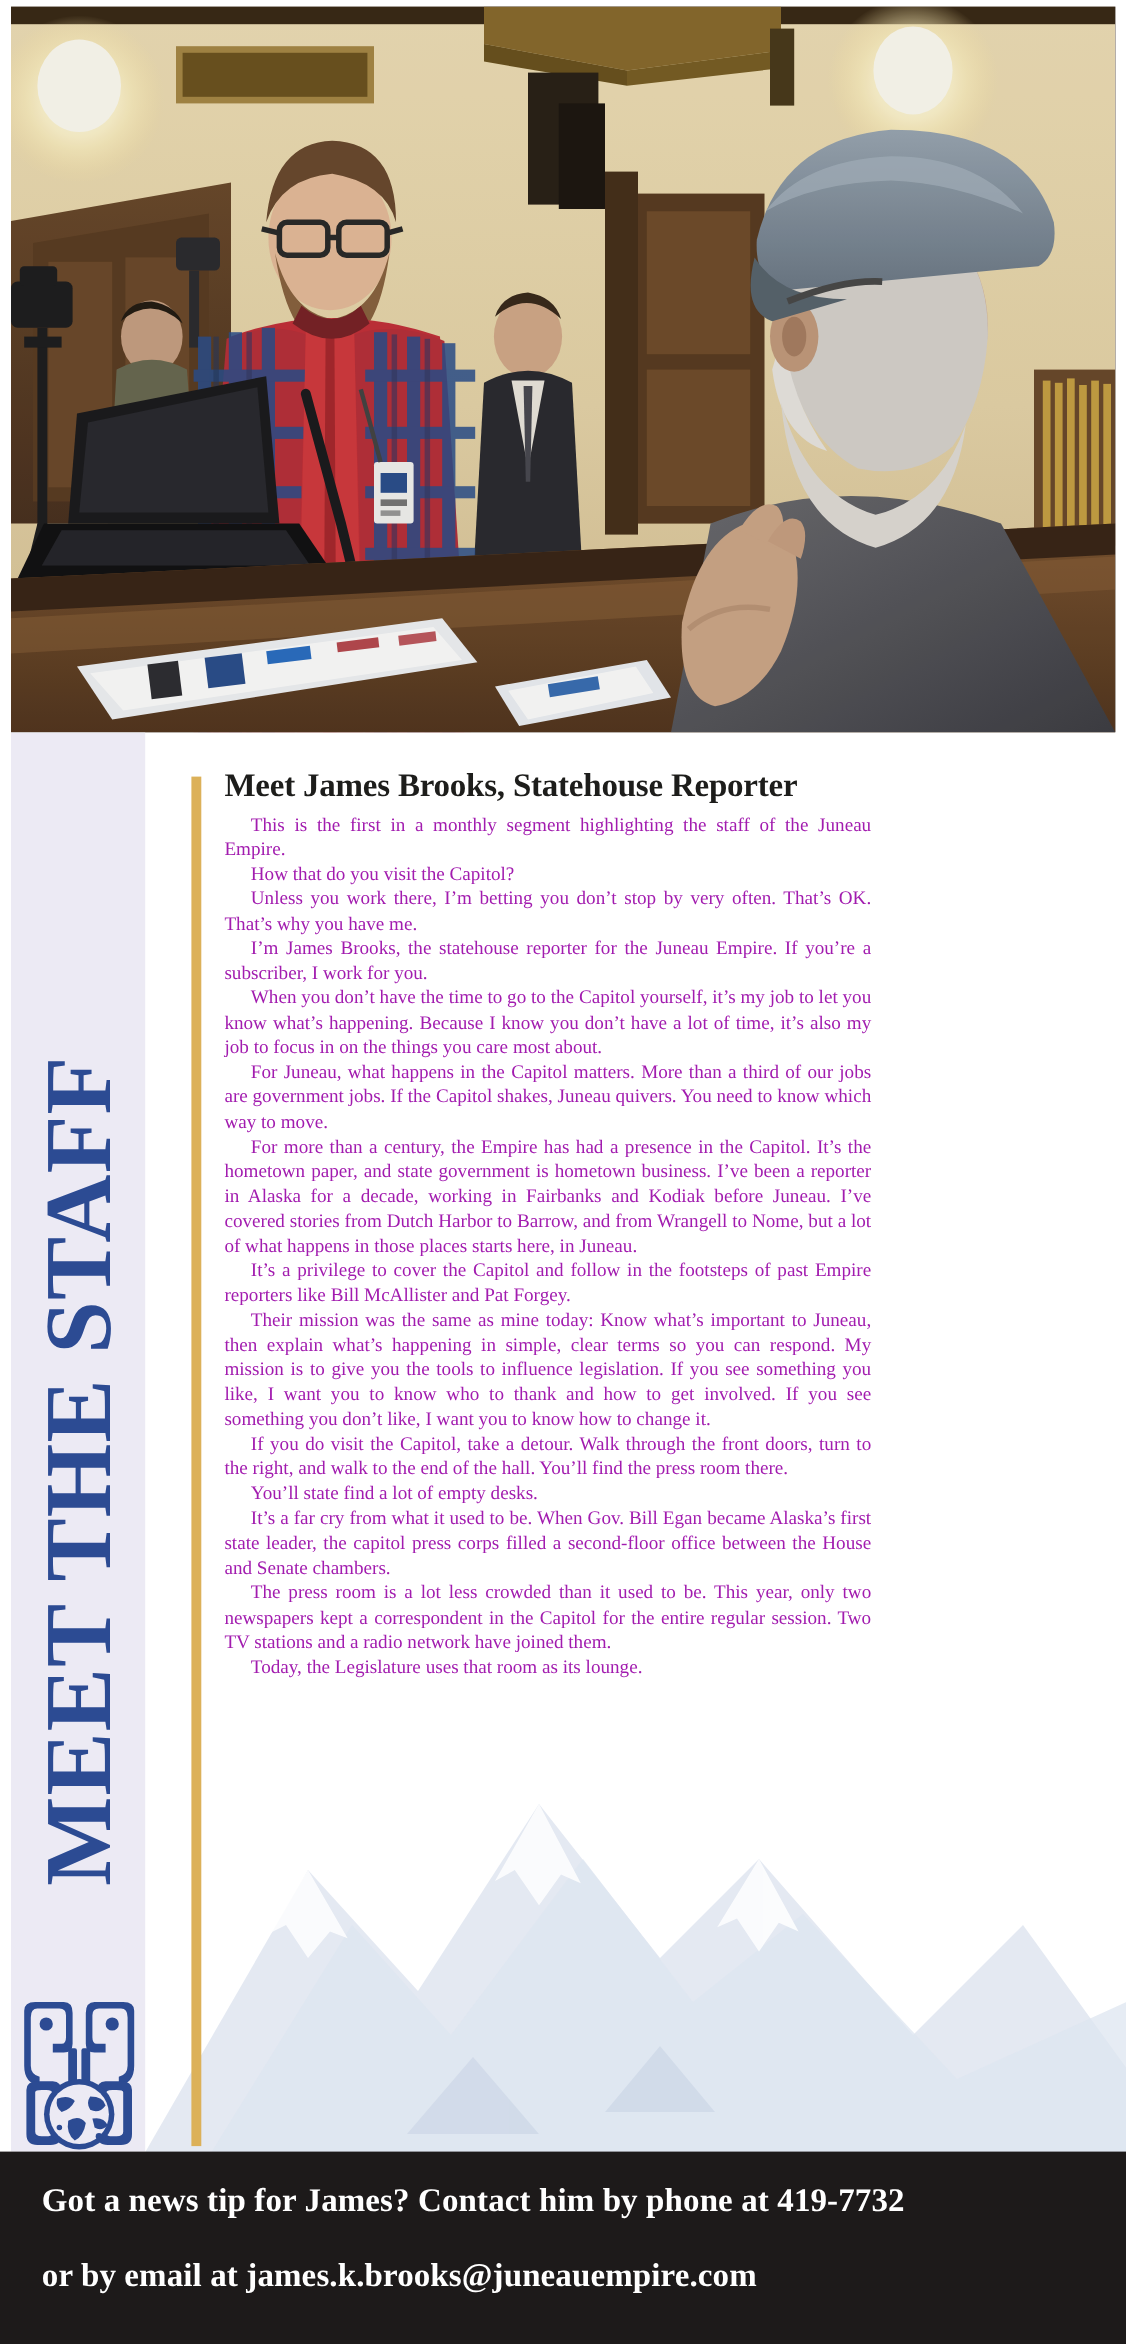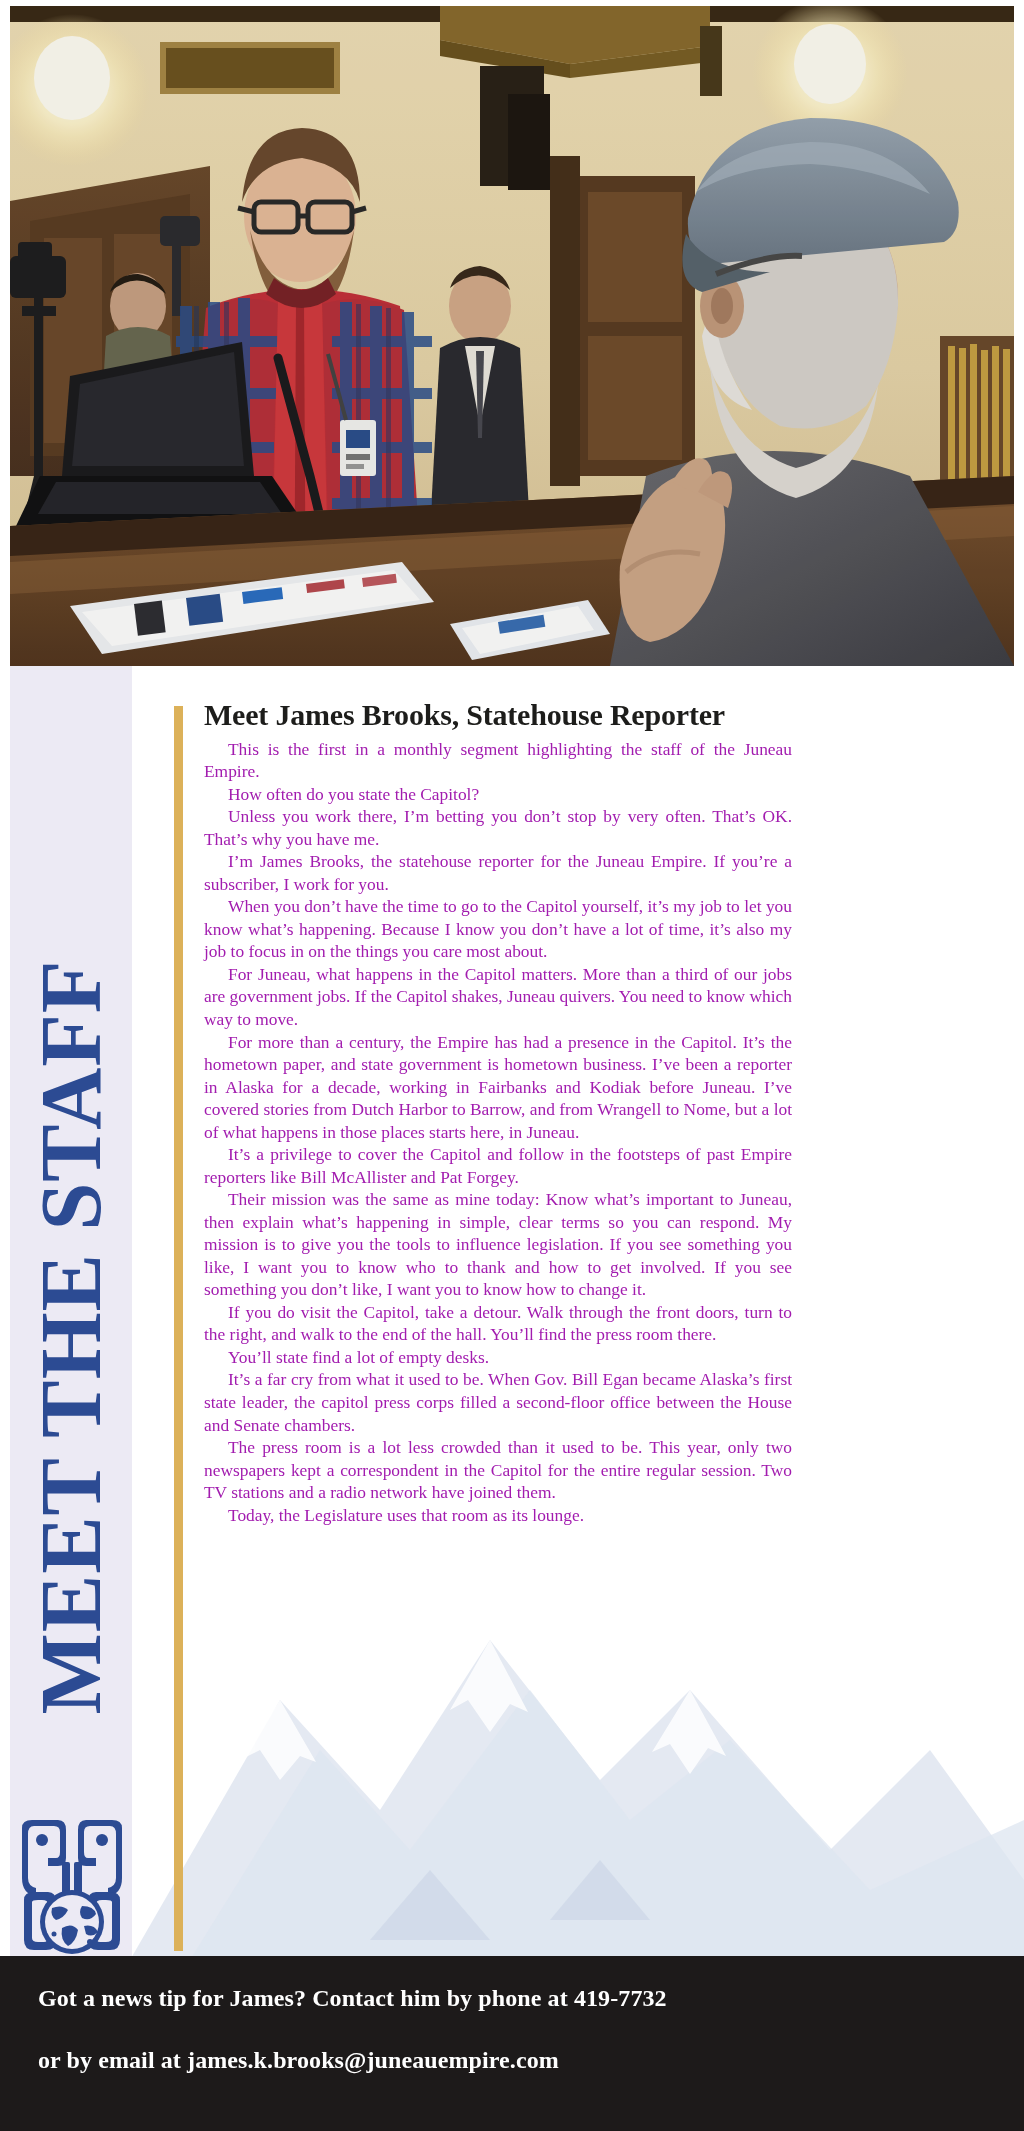--- a/index.html
+++ b/index.html
@@ -65,21 +65,21 @@
     hyphens:auto;
     -webkit-hyphens:auto;
   }
 
   
   .footer{position:absolute;left:0;top:1956px;width:1024px;height:175px;background:#1d1a1a;}
   .footer-inner{position:absolute;left:38px;top:30px;width:940px;}
   .footer-line{
     font-family:"Liberation Serif", serif;
     font-weight:bold;
-    font-size:24px;
+    font-size:30px;
     line-height:1;
     color:#ffffff;
     margin:0 0 38px 0;
     letter-spacing:0.1px;
   }
   .footer-line:last-child{margin-bottom:0;}
   .edge-left{position:absolute;left:0;top:666px;width:10px;height:1290px;background:#ffffff;}
   .edge-right{position:absolute;left:1014px;top:666px;width:10px;height:1290px;background:#ffffff;}
 </style>
 </head>
@@ -354,21 +354,21 @@
       </svg>
     </div>
   </div>
 
   <div class="article">
     <div class="goldrule"></div>
     <div class="content">
       <h1 class="headline">Meet James Brooks, Statehouse Reporter</h1>
       <div id="paras">
           <p class="body">This is the first in a monthly segment highlighting the staff of the Juneau Empire.</p>
-          <p class="body">How often do you state the Capitol?</p>
+          <p class="body">How that do you visit the Capitol?</p>
           <p class="body">Unless you work there, I’m betting you don’t stop by very often. That’s OK. That’s why you have me.</p>
           <p class="body">I’m James Brooks, the statehouse reporter for the Juneau Empire. If you’re a subscriber, I work for you.</p>
           <p class="body">When you don’t have the time to go to the Capitol yourself, it’s my job to let you know what’s happening. Because I know you don’t have a lot of time, it’s also my job to focus in on the things you care most about.</p>
           <p class="body">For Juneau, what happens in the Capitol matters. More than a third of our jobs are government jobs. If the Capitol shakes, Juneau quivers. You need to know which way to move.</p>
           <p class="body">For more than a century, the Empire has had a presence in the Capitol. It’s the hometown paper, and state government is hometown business. I’ve been a reporter in Alaska for a decade, working in Fairbanks and Kodiak before Juneau. I’ve covered stories from Dutch Harbor to Barrow, and from Wrangell to Nome, but a lot of what happens in those places starts here, in Juneau.</p>
           <p class="body">It’s a privilege to cover the Capitol and follow in the footsteps of past Empire reporters like Bill McAllister and Pat Forgey.</p>
           <p class="body">Their mission was the same as mine today: Know what’s important to Juneau, then explain what’s happening in simple, clear terms so you can respond. My mission is to give you the tools to influence legislation. If you see something you like, I want you to know who to thank and how to get involved. If you see something you don’t like, I want you to know how to change it.</p>
           <p class="body">If you do visit the Capitol, take a detour. Walk through the front doors, turn to the right, and walk to the end of the hall. You’ll find the press room there.</p>
           <p class="body">You’ll state find a lot of empty desks.</p>
           <p class="body">It’s a far cry from what it used to be. When Gov. Bill Egan became Alaska’s first state leader, the capitol press corps filled a second-floor office between the House and Senate chambers.</p>

